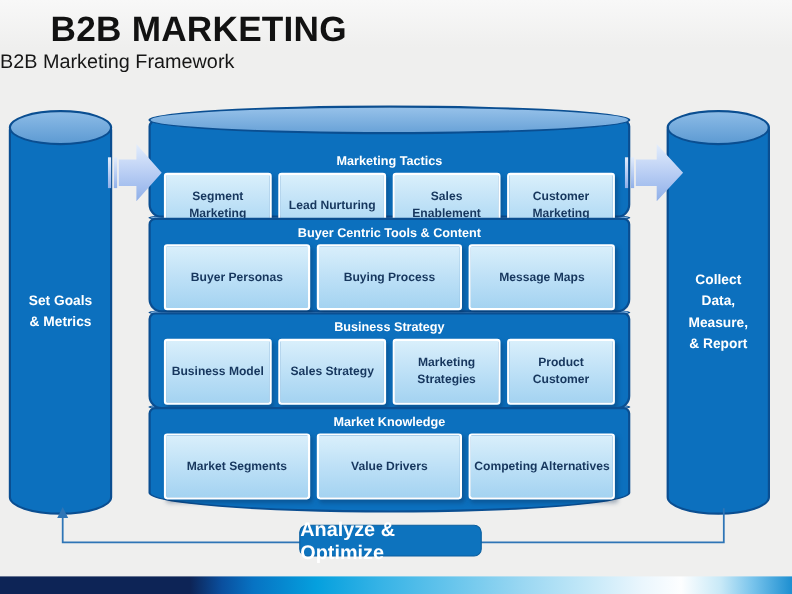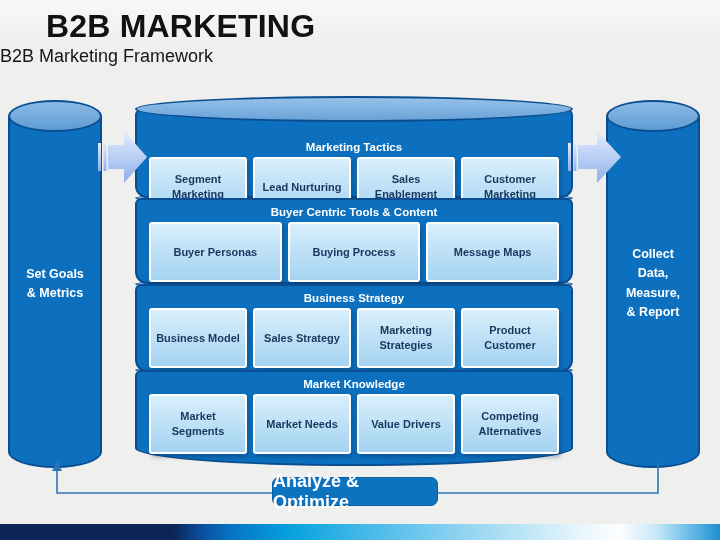--- a/index.html
+++ b/index.html
@@ -125,21 +125,20 @@
       </div>
     </div>
   </div>
 
   <div class="band band--last" style="top:370px;height:96px;">
     <div class="band-lip"></div>
     <div class="band-body">
       <div class="band-header">Market Knowledge</div>
       <div class="band-boxes">
         <div class="bbox">Market Segments</div>
-        <div class="bbox">Market Needs</div>
         <div class="bbox">Value Drivers</div>
         <div class="bbox">Competing Alternatives</div>
       </div>
     </div>
   </div>
 
   <svg class="flow-arrow" style="left:98px;top:127px;" width="50" height="60" viewBox="0 0 50 60">
     <defs>
       <linearGradient id="agrad1" x1="0" y1="0" x2="0" y2="1">
         <stop offset="0" stop-color="#E3EDFC"></stop>

